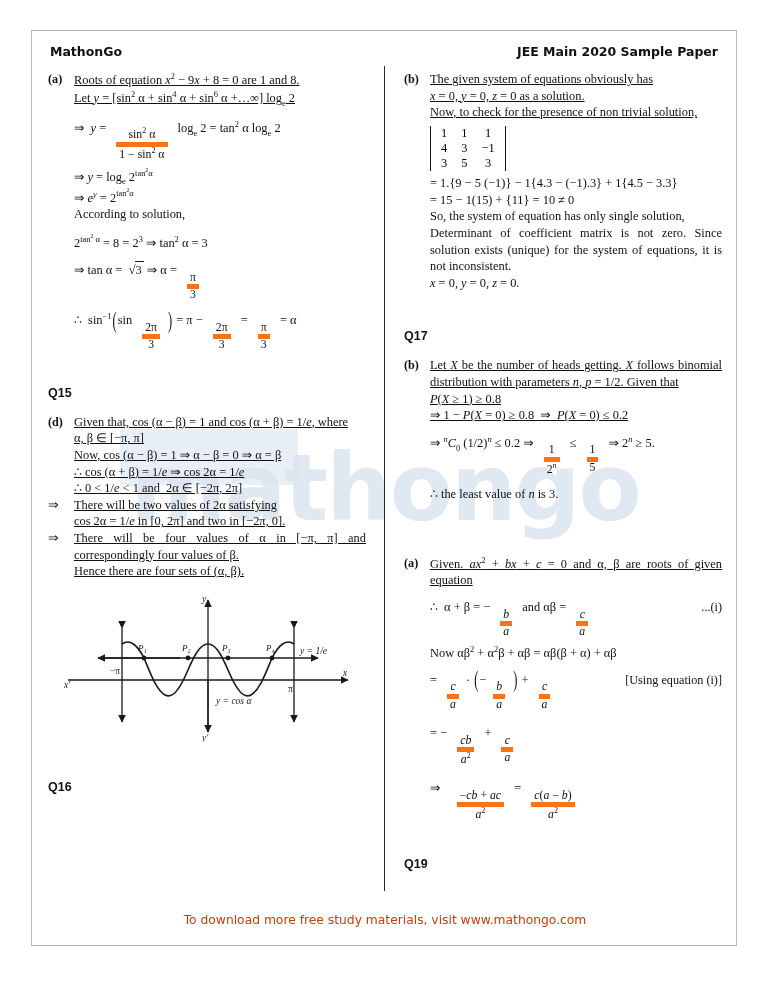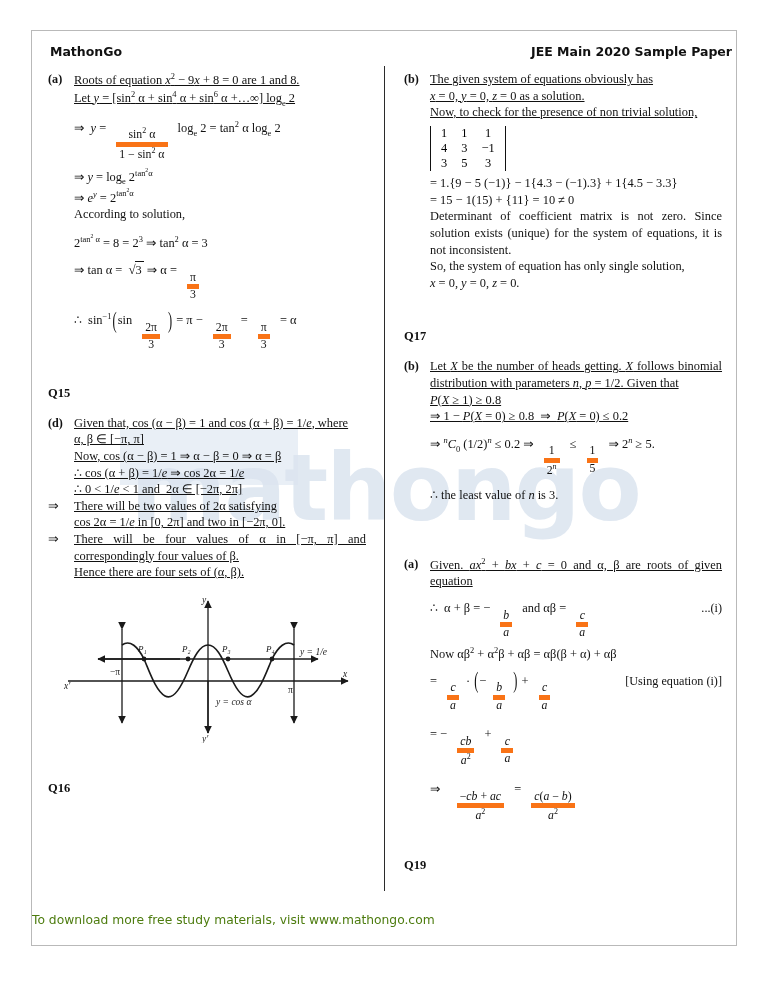--- a/index.html
+++ b/index.html
@@ -60,21 +60,21 @@
   .hdr {
     position: absolute;
     top: 13px;
     font-family: "DejaVu Sans", sans-serif;
     font-weight: bold;
     font-size: 12.5px;
     color: #111;
     z-index: 3;
   }
   .hdr-left  { left: 18px; }
-  .hdr-right { right: 4px; margin-left: 38px; }
+  .hdr-right { right: 18px; margin-left: 38px; }
 
   
   .col {
     position: absolute;
     top: 40px;
     width: 318px;
     z-index: 2;
   }
   .col-left  { left: 16px; }
   .col-right { left: 372px; }
@@ -107,21 +107,21 @@
   .arw {
     width: 26px;
     flex: 0 0 26px;
     font-size: 12.8px;
   }
   .body-txt { flex: 1 1 auto; text-decoration: underline; }
   .ind { margin-left: 26px; }
   .just { text-align: justify; }
 
   .qlabel {
-    font-family: Liberation Serif, serif;
+    font-family: Liberation Sans, sans-serif;
     font-weight: bold;
     font-size: 12.5px;
     color: #111;
   }
 
   i.v { font-style: italic; }
   sub { font-size: .68em; }
   sup { font-size: .68em; }
 
   
@@ -177,23 +177,24 @@
     width: 296px;
     height: 150px;
   }
 
   
   #footer {
     position: absolute;
     left: 0;
     bottom: 18px;
     width: 706px;
+    text-align: center;
     font-family: "DejaVu Sans", sans-serif;
     font-size: 12.3px;
-    color: #4d7c0f;
+    color: #c2410c;
     z-index: 3;
   }
 </style>
 </head>
 <body>
 
 <div id="page">
 
   <div id="wm-hl"></div>
   <div id="watermark">mathongo</div>
@@ -400,22 +401,22 @@
               <td>3</td>
             </tr>
           </tbody>
             </table>
           <div class="bar"></div>
         </div>
       </div>
 
       <div class="row ind">= 1.{9 − 5 (−1)} − 1{4.3 − (−1).3} + 1{4.5 − 3.3}</div>
       <div class="row ind">= 15 − 1(15) + {11} = 10 ≠ 0</div>
+      <div class="row ind">So, the system of equation has only single solution,</div>
       <div class="row ind just">Determinant of coefficient matrix is not zero. Since solution exists (unique) for the system of equations, it is not inconsistent.</div>
-      <div class="row ind">So, the system of equation has only single solution,</div>
       <div class="row ind">
         <span><i class="v">x</i> = 0, <i class="v">y</i> = 0, <i class="v">z</i> = 0.</span>
       </div>
     </div>
 
     <div style="height:38px"></div>
 
     <div class="qlabel">Q17</div>
 
     <div style="height:14px"></div>

